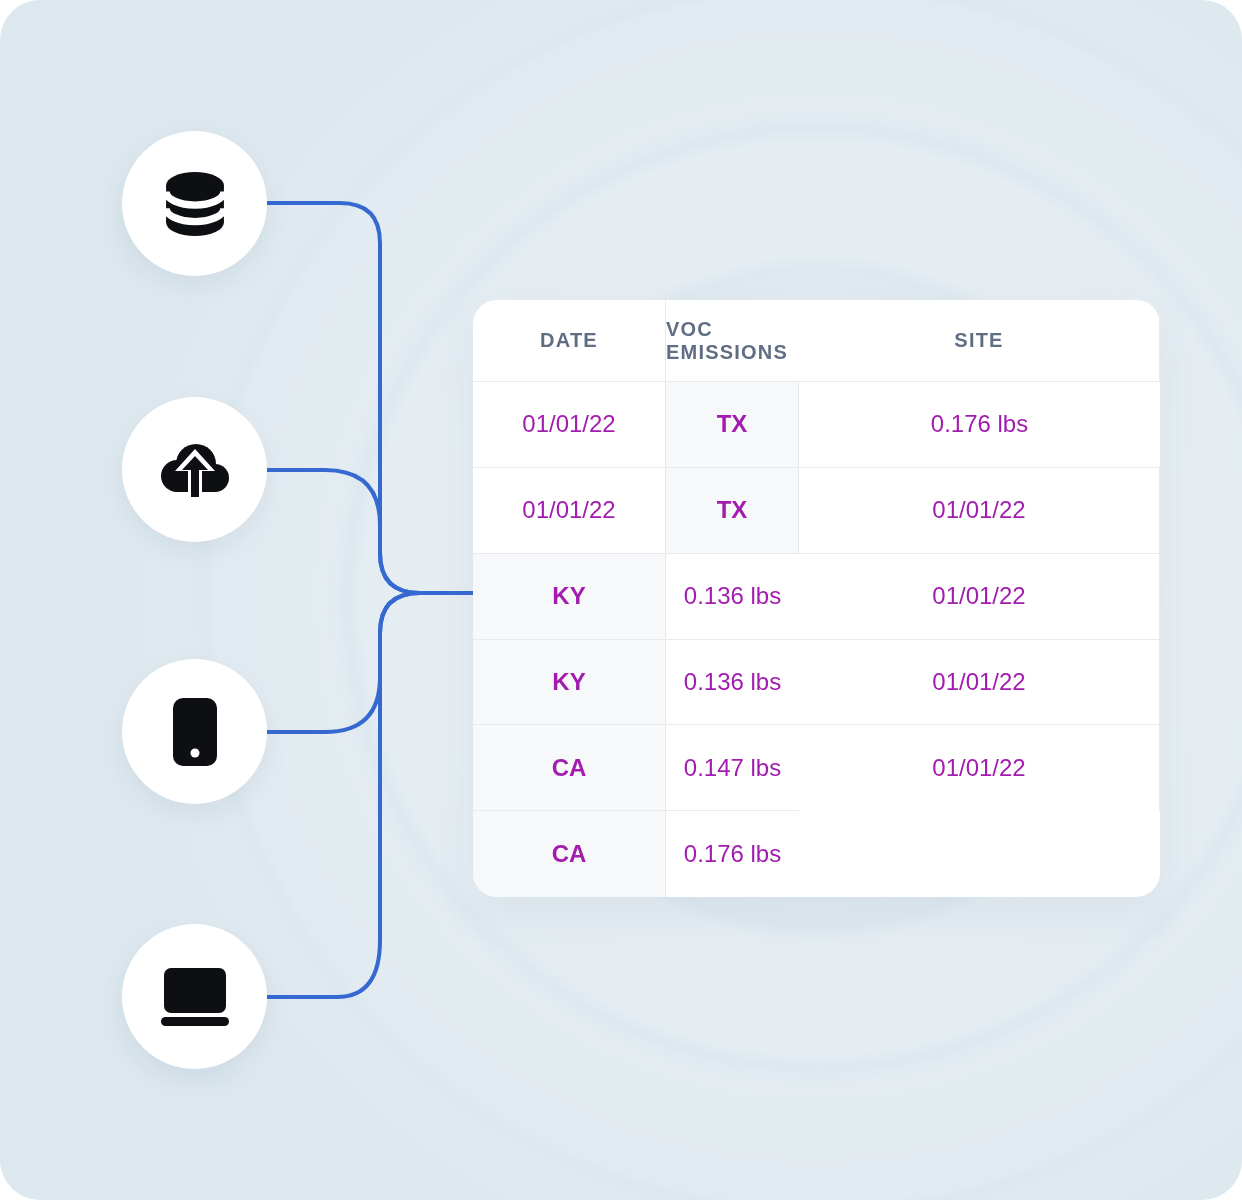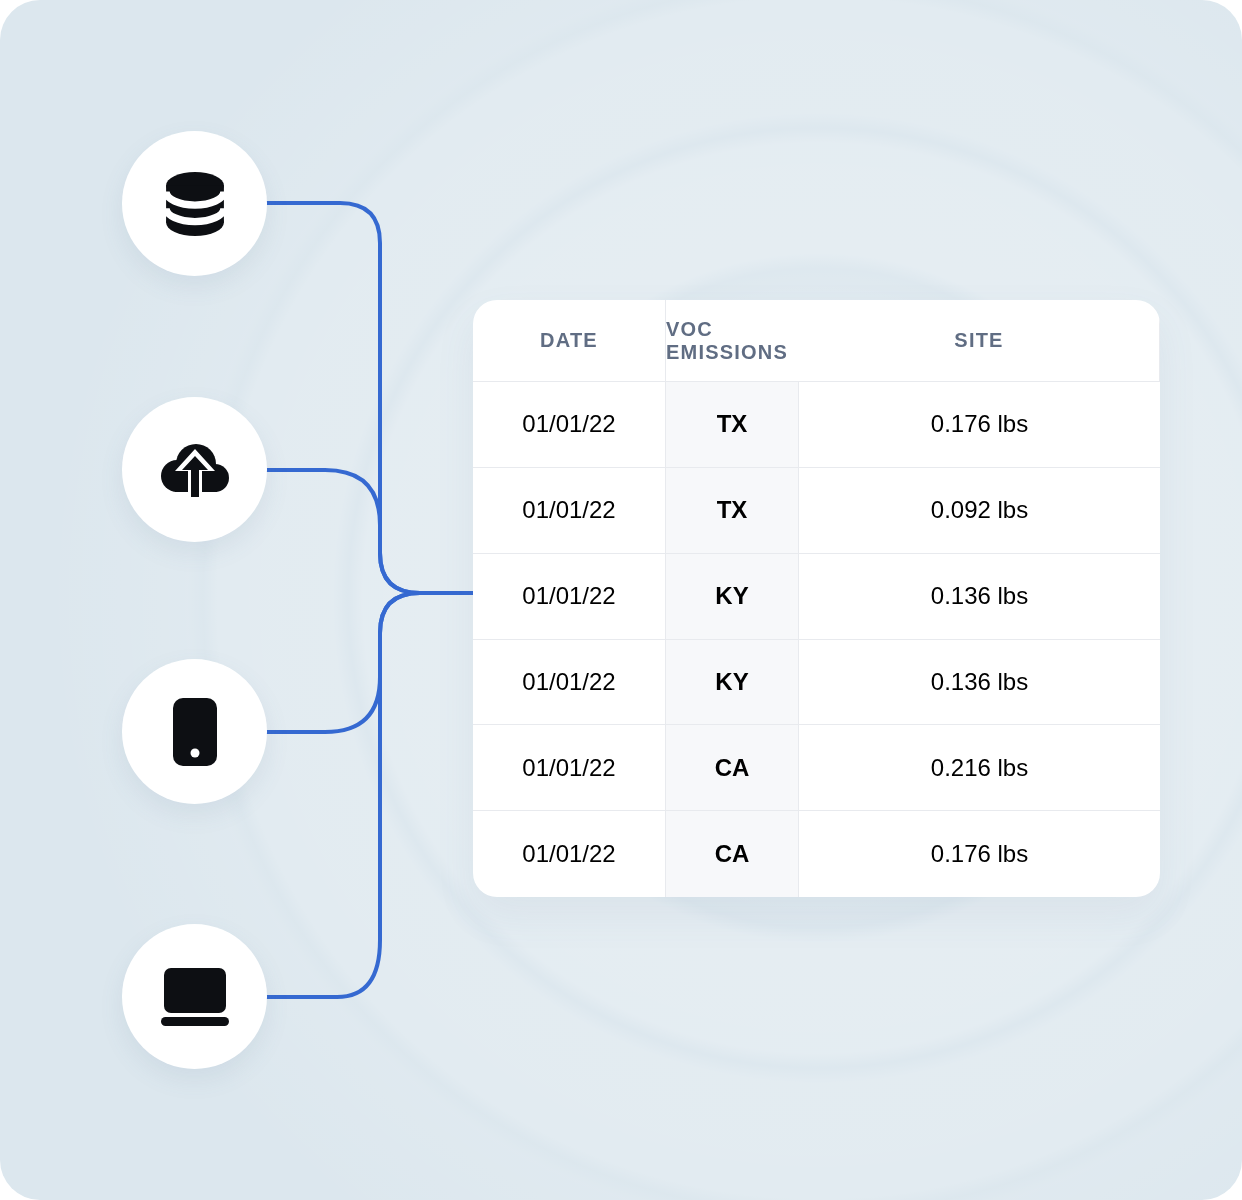--- a/index.html
+++ b/index.html
@@ -85,21 +85,21 @@
     border-bottom: 1px solid #e8eaee;
   }
   .th {
     font-size: 20px;
     font-weight: bold;
     letter-spacing: 1.2px;
     color: #606d83;
   }
   .td {
     font-size: 24px;
-    color: #000000;
+    color: #a21caf;
     text-align: center;
   }
   .td.site { background: #f7f8fa; font-weight: bold; }
   .col-last { border-right: none; }
   .row-last { border-bottom: none; }
 </style>
 </head>
 <body>
 
 <div class="canvas">
@@ -156,32 +156,31 @@
     <div class="th">DATE</div>
     <div class="th col-last">VOC EMISSIONS</div>
     <div class="th">SITE</div>
 
     <div class="td">01/01/22</div>
     <div class="td site">TX</div>
     <div class="td col-last">0.176 lbs</div>
 
     <div class="td">01/01/22</div>
     <div class="td site">TX</div>
-    <div class="td col-last">0.092 lbs</div>
 
     <div class="td">01/01/22</div>
     <div class="td site">KY</div>
     <div class="td col-last">0.136 lbs</div>
 
     <div class="td">01/01/22</div>
     <div class="td site">KY</div>
     <div class="td col-last">0.136 lbs</div>
 
     <div class="td">01/01/22</div>
     <div class="td site">CA</div>
-    <div class="td col-last">0.216 lbs</div>
+    <div class="td col-last">0.147 lbs</div>
 
     <div class="td row-last">01/01/22</div>
     <div class="td site row-last">CA</div>
     <div class="td col-last row-last">0.176 lbs</div>
   </div>
 
 </div>
 
 </body></html>

